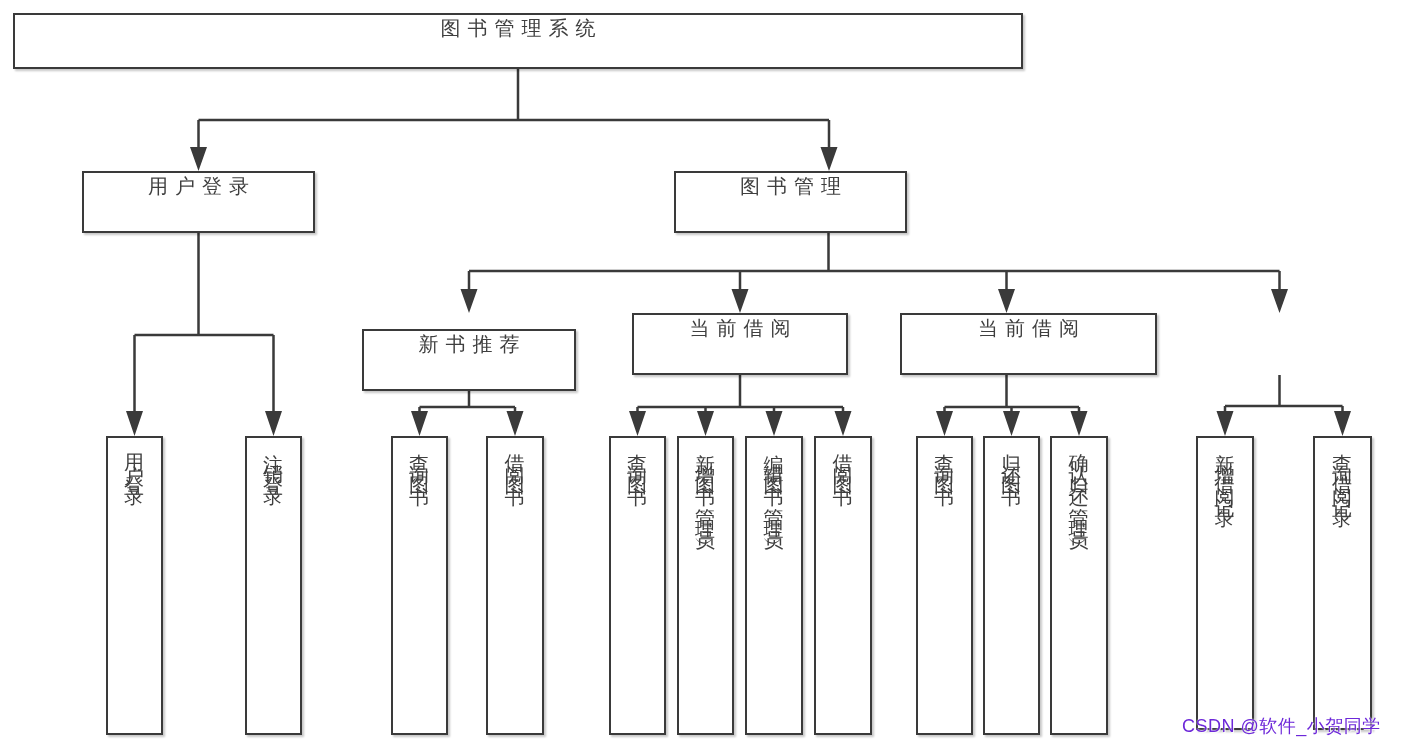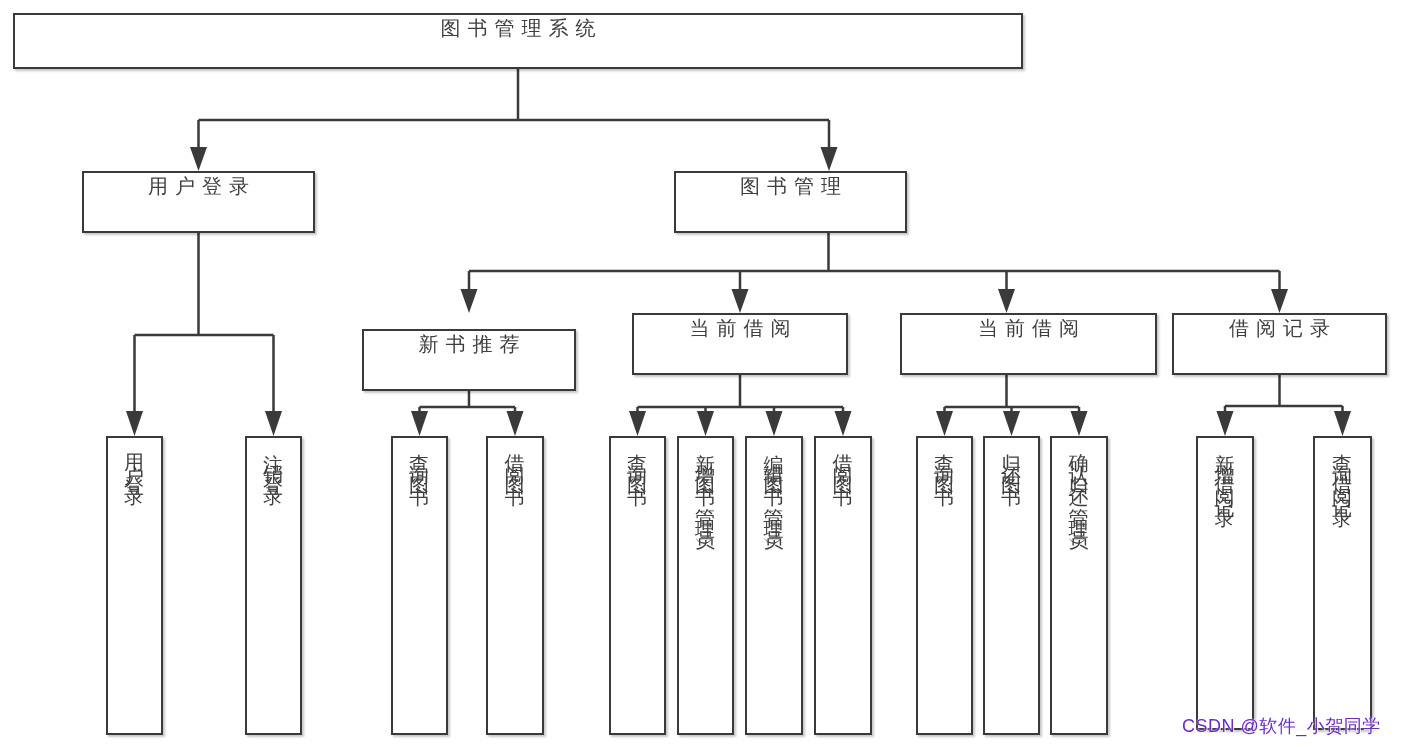--- a/index.html
+++ b/index.html
@@ -111,23 +111,20 @@
 
   <div class="node h-node" style="left:362px;top:329px;width:214px;height:62px">
     <span class="label">新书推荐</span>
   </div>
   <div class="node h-node" style="left:632px;top:313px;width:216px;height:62px">
     <span class="label">当前借阅</span>
   </div>
   <div class="node h-node" style="left:900px;top:313px;width:257px;height:62px">
     <span class="label">当前借阅</span>
   </div>
-  <div class="node h-node" style="left:1172px;top:313px;width:215px;height:62px">
-    <span class="label">借阅记录</span>
-  </div>
 
   <div class="node v-node" style="left:106px;top:436px;width:57px;height:299px">
     <span class="label">用户登录</span>
   </div>
   <div class="node v-node" style="left:245px;top:436px;width:57px;height:299px">
     <span class="label">注销登录</span>
   </div>
 
   <div class="node v-node" style="left:391px;top:436px;width:57px;height:299px">
     <span class="label">查询图书</span>

